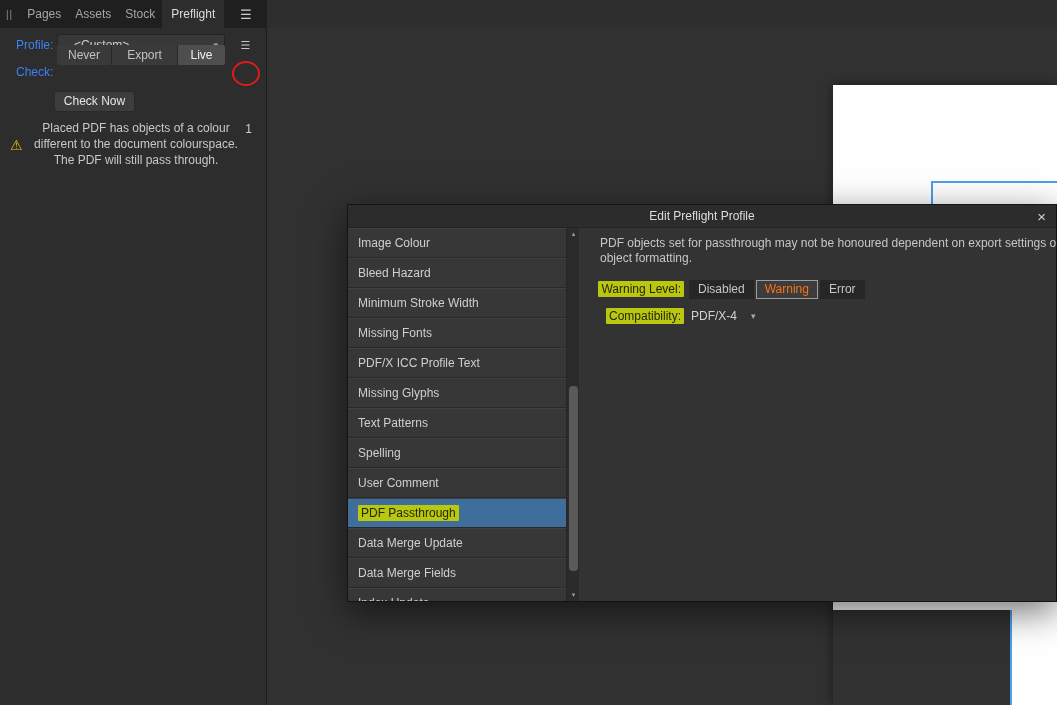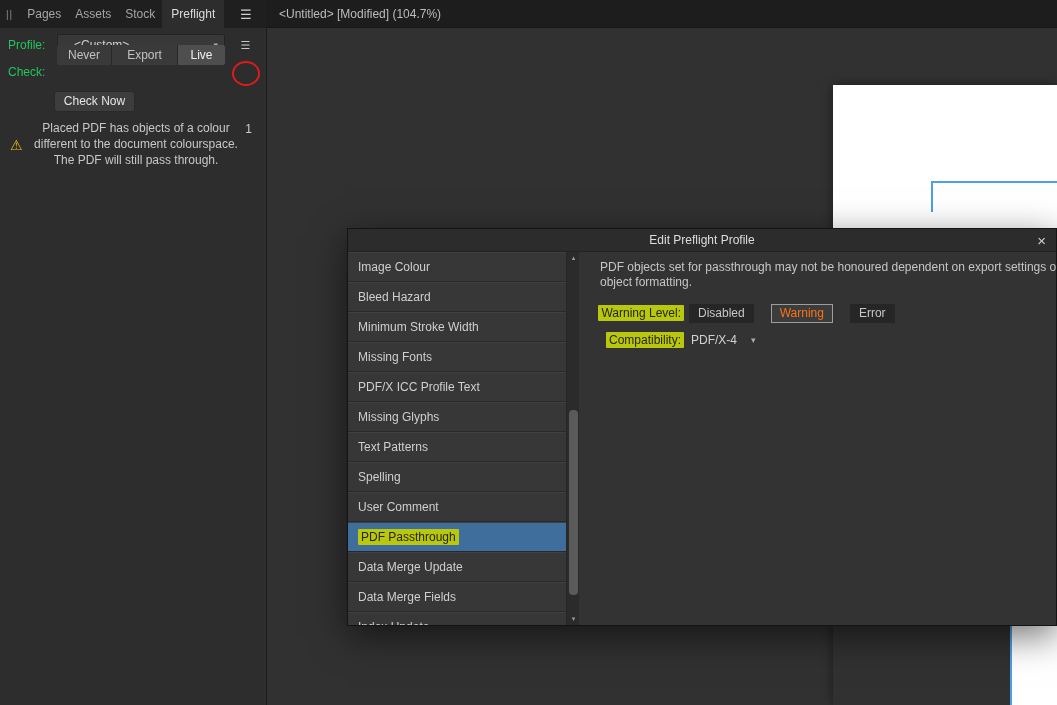--- a/index.html
+++ b/index.html
@@ -13,21 +13,21 @@
   .tabbar { position:absolute; left:0; top:0; width:267px; height:28px;
     background:#1f1f1f; display:flex; align-items:stretch; }
   .panel-handle { align-self:center; margin:0 7px 0 6px; color:#8a8a8a; font-size:10px; letter-spacing:1px; }
   .tab { display:flex; align-items:center; padding:0 7px; color:#a6a6a6; cursor:default; }
   .tab.active { background:#2d2d2d; color:#dcdcdc; padding:0 9px; }
   .panel-menu { position:absolute; left:240px; top:0; height:28px; display:flex; align-items:center; color:#cfcfcf; font-size:13px; }
   .titlebar { position:absolute; left:267px; top:0; right:0; height:28px; background:#1d1d1d;
     display:flex; align-items:center; padding-left:12px; color:#bdbdbd; border-bottom:1px solid #171717; }
   
   .panel { position:absolute; left:0; top:28px; width:267px; bottom:0; background:#2d2d2d; border-right:1px solid #1c1c1c; }
-  .panel .lbl { position:absolute; color:#22c55e; }
+  .panel .lbl { position:absolute; color:#3b82f6;margin-left:8px; }
   .dropdown { position:absolute; left:57px; top:6px; width:168px; height:21px; background:#383838;
     border:1px solid #242424; border-radius:2px; display:flex; align-items:center; padding-left:16px; color:#d2d2d2; }
   .dropdown .chev { position:absolute; right:6px; font-size:9px; color:#a8a8a8; }
   .profile-icon-btn { position:absolute; left:236px; top:8px; width:19px; height:18px; display:flex;
     align-items:center; justify-content:center; color:#c6c6c6; font-size:11px; }
   .red-ellipse { position:absolute; left:232px; top:33px; width:28px; height:25px; border:2px solid var(--annotation_red,#e11b1b);
     border-radius:50%; pointer-events:none; z-index:30; }
   .seg-group { position:absolute; left:57px; top:17px; height:20px; display:flex; border-radius:2px; overflow:hidden; }
   .seg { height:20px; line-height:20px; text-align:center; background:#3a3a3a; color:#c2c2c2; border-right:1px solid #282828; }
   .seg:last-child { border-right:none; }
@@ -42,63 +42,60 @@
   
   .canvas { position:absolute; left:267px; top:28px; right:0; bottom:0; background:#313131; }
   .page { position:absolute; left:566px; top:57px; width:224px; height:620px; background:#ffffff;
     box-shadow:0 0 10px rgba(0,0,0,.45); }
   .dark-object { position:absolute; left:566px; top:582px; width:177px; bottom:0; background:#313131; }
   .blue-line { position:absolute; background:var(--frame_blue,#4d9fe6); }
   .frame-top-h { left:664px; top:153px; width:126px; height:2px; }
   .frame-top-v { left:664px; top:153px; width:2px; height:31px; }
   .frame-bottom-v { left:743px; top:582px; width:2px; bottom:0; }
   
-  .dialog { position:absolute; left:347px; top:228px; width:710px; height:398px; background:#333333;
+  .dialog { position:absolute; left:347px; top:204px; width:710px; height:398px; background:#333333;
     border:1px solid #141414; box-shadow:0 10px 34px rgba(0,0,0,.55); z-index:10; }
   .dialog-title { height:23px; line-height:22px; text-align:center; background:#2c2c2c;
     color:#dddddd; border-bottom:1px solid #232323; }
   .dialog-close { position:absolute; right:10px; top:1px; font-size:15px; color:#cfcfcf; line-height:22px; }
   .pl-list { position:absolute; left:0; top:23px; width:218px; bottom:0; overflow:hidden; background:#313131; }
   .pl-item { height:30px; line-height:30px; padding-left:10px; background:#373737; color:#cfcfcf;
     box-shadow:inset 0 1px 0 #404040, inset 0 -1px 0 #292929; white-space:nowrap; }
   .pl-item.selected { background:var(--selection_blue,#3f6e9c); color:#eaeaea; }
   .hl { background:var(--highlight_yellow,#b9c80e); color:#262608; padding:1px 3px; border-radius:1px; }
   .pl-scrollbar { position:absolute; left:218px; top:23px; width:13px; bottom:0; background:#2b2b2b; border-left:1px solid #262626; }
   .scroll-arrow { position:absolute; left:0; width:13px; height:12px; text-align:center; font-size:7px; color:#9a9a9a; line-height:12px; }
   .scroll-arrow.up { top:0; }
   .scroll-arrow.down { bottom:0; }
   .scroll-thumb { position:absolute; left:2px; top:158px; width:9px; height:185px; background:#5a5a5a; border-radius:4px; }
   .dlg-pane { position:absolute; left:238px; top:23px; right:4px; bottom:0; }
   .dlg-desc { position:absolute; left:14px; top:8px; width:462px; line-height:15px; color:#c6c6c6; }
   .dlg-label { position:absolute; left:0; width:98px; text-align:right; color:#c6c6c6; }
   .wl-label { top:54px; }
   .cp-label { top:81px; }
-  .wl-segs { position:absolute; left:103px; top:52px; display:flex; gap:17px; }
+  .wl-segs { position:absolute; left:103px; top:52px; display:flex; gap:2px; }
   .wl-seg { height:19px; line-height:17px; padding:0 8px; background:#262626; color:#c6c6c6; border:1px solid #262626; }
   .wl-seg.active { background:#3c3c3c; border:1px solid #9d9d9d; color:#f97316; }
   .cp-value { position:absolute; left:105px; top:79px; height:19px; line-height:19px; color:#d2d2d2; display:flex; align-items:center; }
   .cp-value .chev { margin-left:14px; font-size:9px; color:#a8a8a8; }
 </style>
 </head>
 <body>
 
 <div id="root">
 
   <div class="tabbar">
     <span class="panel-handle">||</span>
     <span class="tab">Pages</span>
     <span class="tab">Assets</span>
     <span class="tab">Stock</span>
     <span class="tab active">Preflight</span>
     <span class="panel-menu">☰</span>
   </div>
 
-  <div class="titlebar">
-    <span>&lt;Untitled&gt; [Modified] (104.7%)</span>
-  </div>
 
   <div class="panel">
     <span class="lbl" style="left:8px; top:10px;">Profile:</span>
     <div class="dropdown">
       <span>&lt;Custom&gt;</span>
       <span class="chev">▾</span>
     </div>
     <div class="profile-icon-btn">
       <span>☰</span>
     </div>

